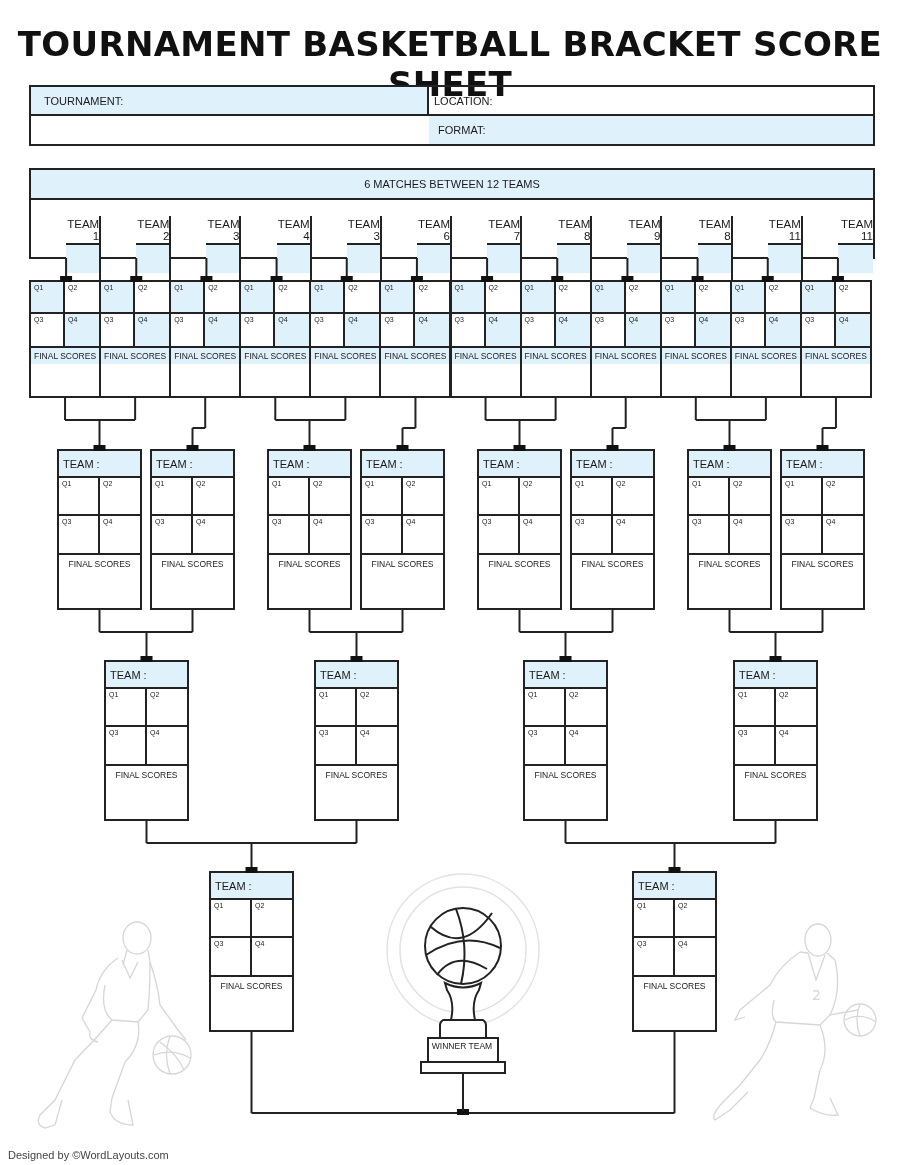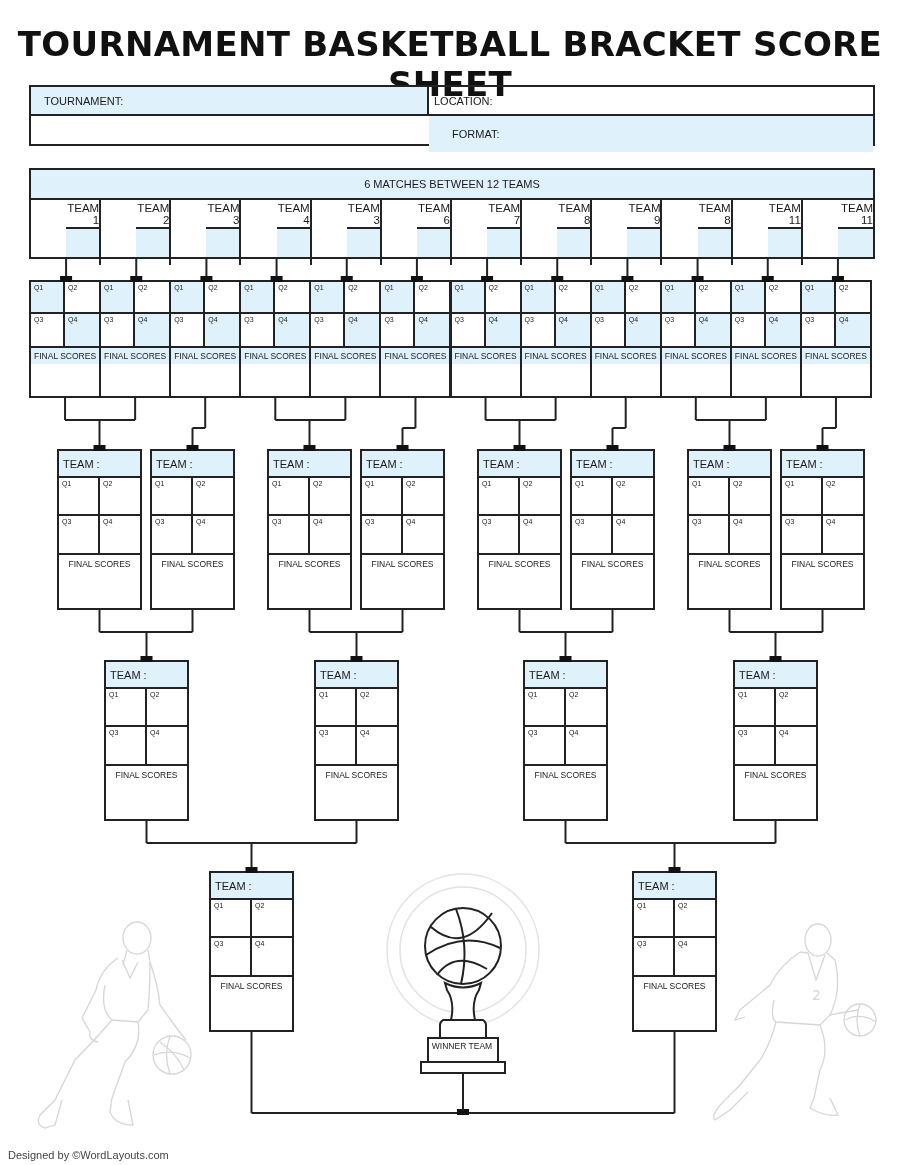--- a/index.html
+++ b/index.html
@@ -10,21 +10,21 @@
     left: 0; top: 24px; width: 900px; text-align: center;
     font-family: "DejaVu Sans", sans-serif; font-weight: bold; font-size: 34px; letter-spacing: 0.3px; color: #111;
   }
   
   #info { left: 29px; top: 85px; width: 846px; height: 61px; border: 2px solid #222; }
   .info-cell { position: absolute; font-size: 11px; padding-left: 13px; display: flex; align-items: center; border-color: #222; }
   .blue { background: #dff1fb; }
   
   #teams { left: 29px; top: 168px; width: 846px; height: 91px; border: 2px solid #222; }
   #teams-head { position: absolute; left: 0; top: 0; width: 100%; height: 30px; display: flex; align-items: center; justify-content: center; font-size: 11px; border-bottom: 2px solid #222; }
-  .team-col { position: absolute; top: 30px; height: 65px; border-right: 2px solid #222; padding-left: 35px; }
+  .team-col { position: absolute; top: 46px; height: 65px; border-right: 2px solid #222; padding-left: 35px; }
   .team-col:last-child { border-right: none; }
   .team-name { height: 29px; display: flex; align-items: center; justify-content: center; font-size: 11.5px; border-bottom: 2px solid #222; background: #fff; }
   .team-fill { height: 28px; }
   
   .r1 { position: absolute; top: 280px; height: 118px; border: 2px solid #222; background: #fff; }
   .r1 .q { position: absolute; font-size: 7px; padding: 2px 3px; }
   .r1 .final-lbl { position: absolute; left: 0; top: 66px; width: 100%; height: 16px; font-size: 8.5px; text-align: center; padding-top: 3px; white-space: nowrap; overflow: hidden; }
   
   .mbox { position: absolute; width: 85px; height: 161px; border: 2px solid #222; background: #fff; }
   .mbox .hdr { position: absolute; left: 0; top: 0; width: 100%; height: 27px; border-bottom: 2px solid #222; font-size: 11px; padding: 7px 0 0 4px; }
@@ -39,21 +39,21 @@
 
 <div id="title" class="abs">TOURNAMENT BASKETBALL BRACKET SCORE SHEET</div>
 
 <div id="info" class="abs">
   <div class="info-cell blue" style="left:0;top:0;width:398px;height:29px;border-right:2px solid #222;border-bottom:2px solid #222;">
     <span>TOURNAMENT:</span>
   </div>
   <div class="info-cell" style="left:398px;top:0;width:444px;height:29px;border-bottom:2px solid #222;padding-left:5px;">
     <span>LOCATION:</span>
   </div>
-  <div class="info-cell blue" style="left:398px;top:29px;width:444px;height:36px;padding-left:23px;">
+  <div class="info-cell blue" style="left:398px;top:29px;width:444px;height:28px;padding-left:9px;">
     <span>FORMAT:</span>
   </div>
 </div>
 
 <div id="teams" class="abs">
   <div id="teams-head" class="blue">6 MATCHES BETWEEN 12 TEAMS</div>
   <div id="team-cols">
       <div class="team-col" style="left: 0px; width: 70.1667px;">
         <div class="team-name">TEAM 1</div>
                    <div class="team-fill blue"></div>

